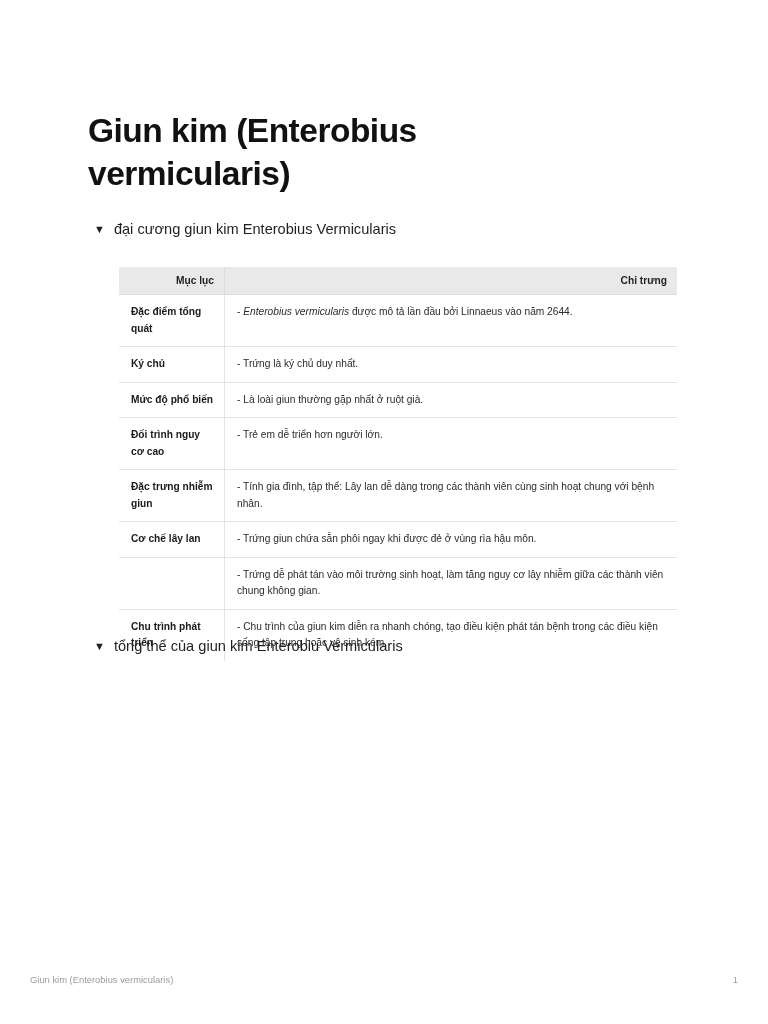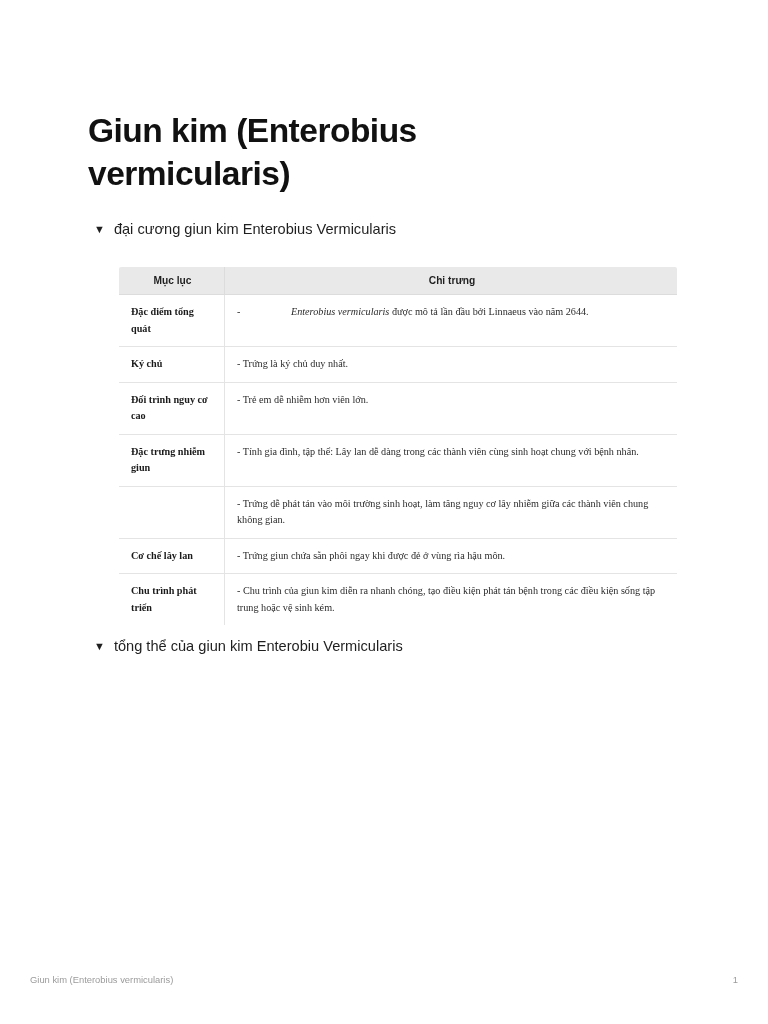--- a/index.html
+++ b/index.html
@@ -75,50 +75,49 @@
     border: 1px solid #dcdcdc;
     border-radius: 3px;
     overflow: hidden;
   }
   table.content-table col.c1 { width: 106px; }
   table.content-table col.c2 { width: auto; }
 
   table.content-table thead th {
     background: #e9e9e9;
     font-weight: 700;
-    text-align: center;
+    text-align: right;
     padding: 8px 10px 8px 12px;
     font-size: 10.2px;
     color: #1f1f1f;
     border-bottom: 1px solid #dcdcdc;
     vertical-align: middle;
   }
   table.content-table thead th.col-term {
     border-right: 1px solid #dcdcdc;
   }
 
   table.content-table tbody td {
     padding: 9px 10px 9px 12px;
     vertical-align: top;
     border-bottom: 1px solid #e4e4e4;
     line-height: 1.62;
-    font-family: Liberation Serif, serif;
   }
   table.content-table tbody tr:last-child td {
     border-bottom: none;
   }
   table.content-table tbody td.term {
     font-weight: 700;
     color: #1a1a1a;
     border-right: 1px solid #e4e4e4;
   }
   table.content-table tbody td.detail {
     color: #2b2b2b;
   }
-  .sci { font-style: italic; margin-left: 48px; }
+  .sci { font-style: italic; }
 
   
   .footer {
     position: absolute;
     left: 30px;
     right: 30px;
     top: 974px;
     display: flex;
     align-items: center;
     justify-content: space-between;
@@ -156,39 +155,43 @@
         <tr>
           <td class="term">Đặc điểm tổng quát</td>
           <td class="detail"><span>- </span><span class="sci">Enterobius vermicularis</span><span> được mô tả lần đầu bởi Linnaeus vào năm 2644.</span></td>
         </tr>
 
         <tr>
           <td class="term">Ký chủ</td>
           <td class="detail">- Trứng là ký chủ duy nhất.</td>
         </tr>
 
+        <tr>
+          <td class="term">Mức độ phổ biến</td>
+          <td class="detail">- Là loài giun thường gặp nhất ở ruột già.</td>
+        </tr>
 
         <tr>
           <td class="term">Đối trình nguy cơ cao</td>
-          <td class="detail">- Trẻ em dễ nhiễm hơn viên lớn.</td>
+          <td class="detail">- Trẻ em dễ triển hơn người lớn.</td>
         </tr>
 
         <tr>
           <td class="term">Đặc trưng nhiễm giun</td>
           <td class="detail">- Tính gia đình, tập thể: Lây lan dễ dàng trong các thành viên cùng sinh hoạt chung với bệnh nhân.</td>
         </tr>
 
         <tr>
+          <td class="term">Cơ chế lây lan</td>
+          <td class="detail">- Trứng giun chứa sẵn phôi ngay khi được đẻ ở vùng rìa hậu môn.</td>
+        </tr>
+
+        <tr>
           <td class="term"></td>
           <td class="detail">- Trứng dễ phát tán vào môi trường sinh hoạt, làm tăng nguy cơ lây nhiễm giữa các thành viên chung không gian.</td>
-        </tr>
-
-        <tr>
-          <td class="term">Cơ chế lây lan</td>
-          <td class="detail">- Trứng giun chứa sẵn phôi ngay khi được đẻ ở vùng rìa hậu môn.</td>
         </tr>
 
         <tr>
           <td class="term">Chu trình phát triển</td>
           <td class="detail">- Chu trình của giun kim diễn ra nhanh chóng, tạo điều kiện phát tán bệnh trong các điều kiện sống tập trung hoặc vệ sinh kém.</td>
         </tr>
 
       </tbody>
     </table>
   </div>

